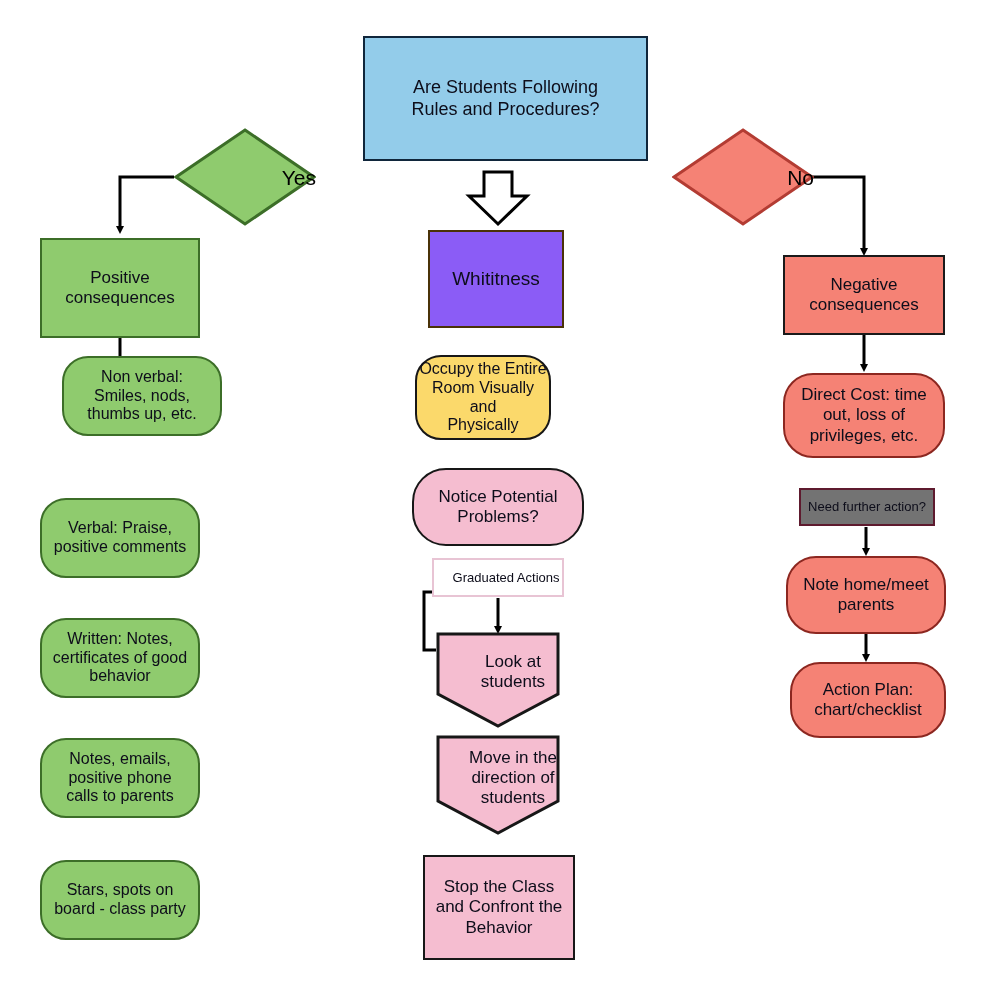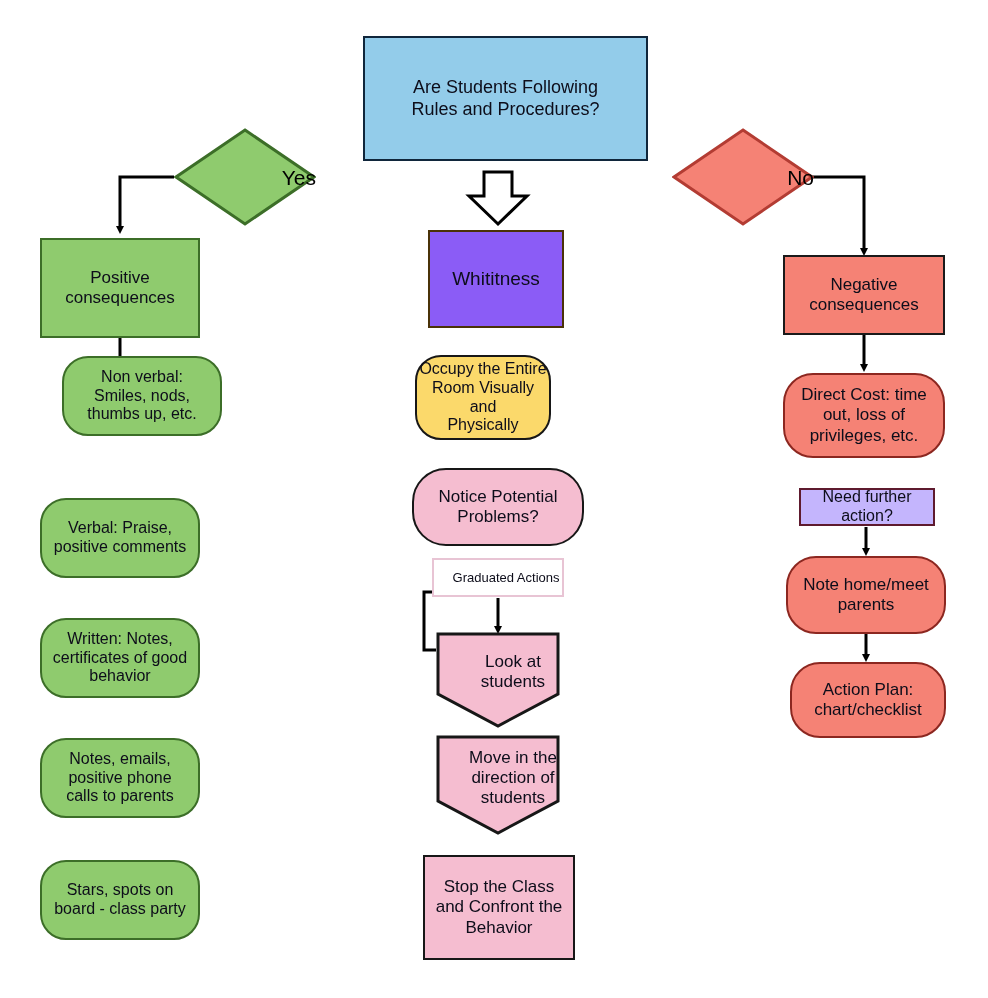--- a/index.html
+++ b/index.html
@@ -104,23 +104,23 @@
     line-height: 1.18;
     white-space: pre-line;
   }
   .label-box-pink {
     background: #ffffff;
     border: 2px solid #e8c4d4;
     font-size: 13px;
     padding-left: 16px;
   }
   .label-box-maroon {
-    background: #c4b5fd;
+    background: #737373;
     border: 2px solid #5e1a2e;
-    font-size: 16px;
+    font-size: 13px;
   }
 
   
   .red-rect {
     background: #F58275;
     border: 2px solid #1a1a1a;
     font-size: 17px;
   }
   .red-round {
     background: #F58275;

